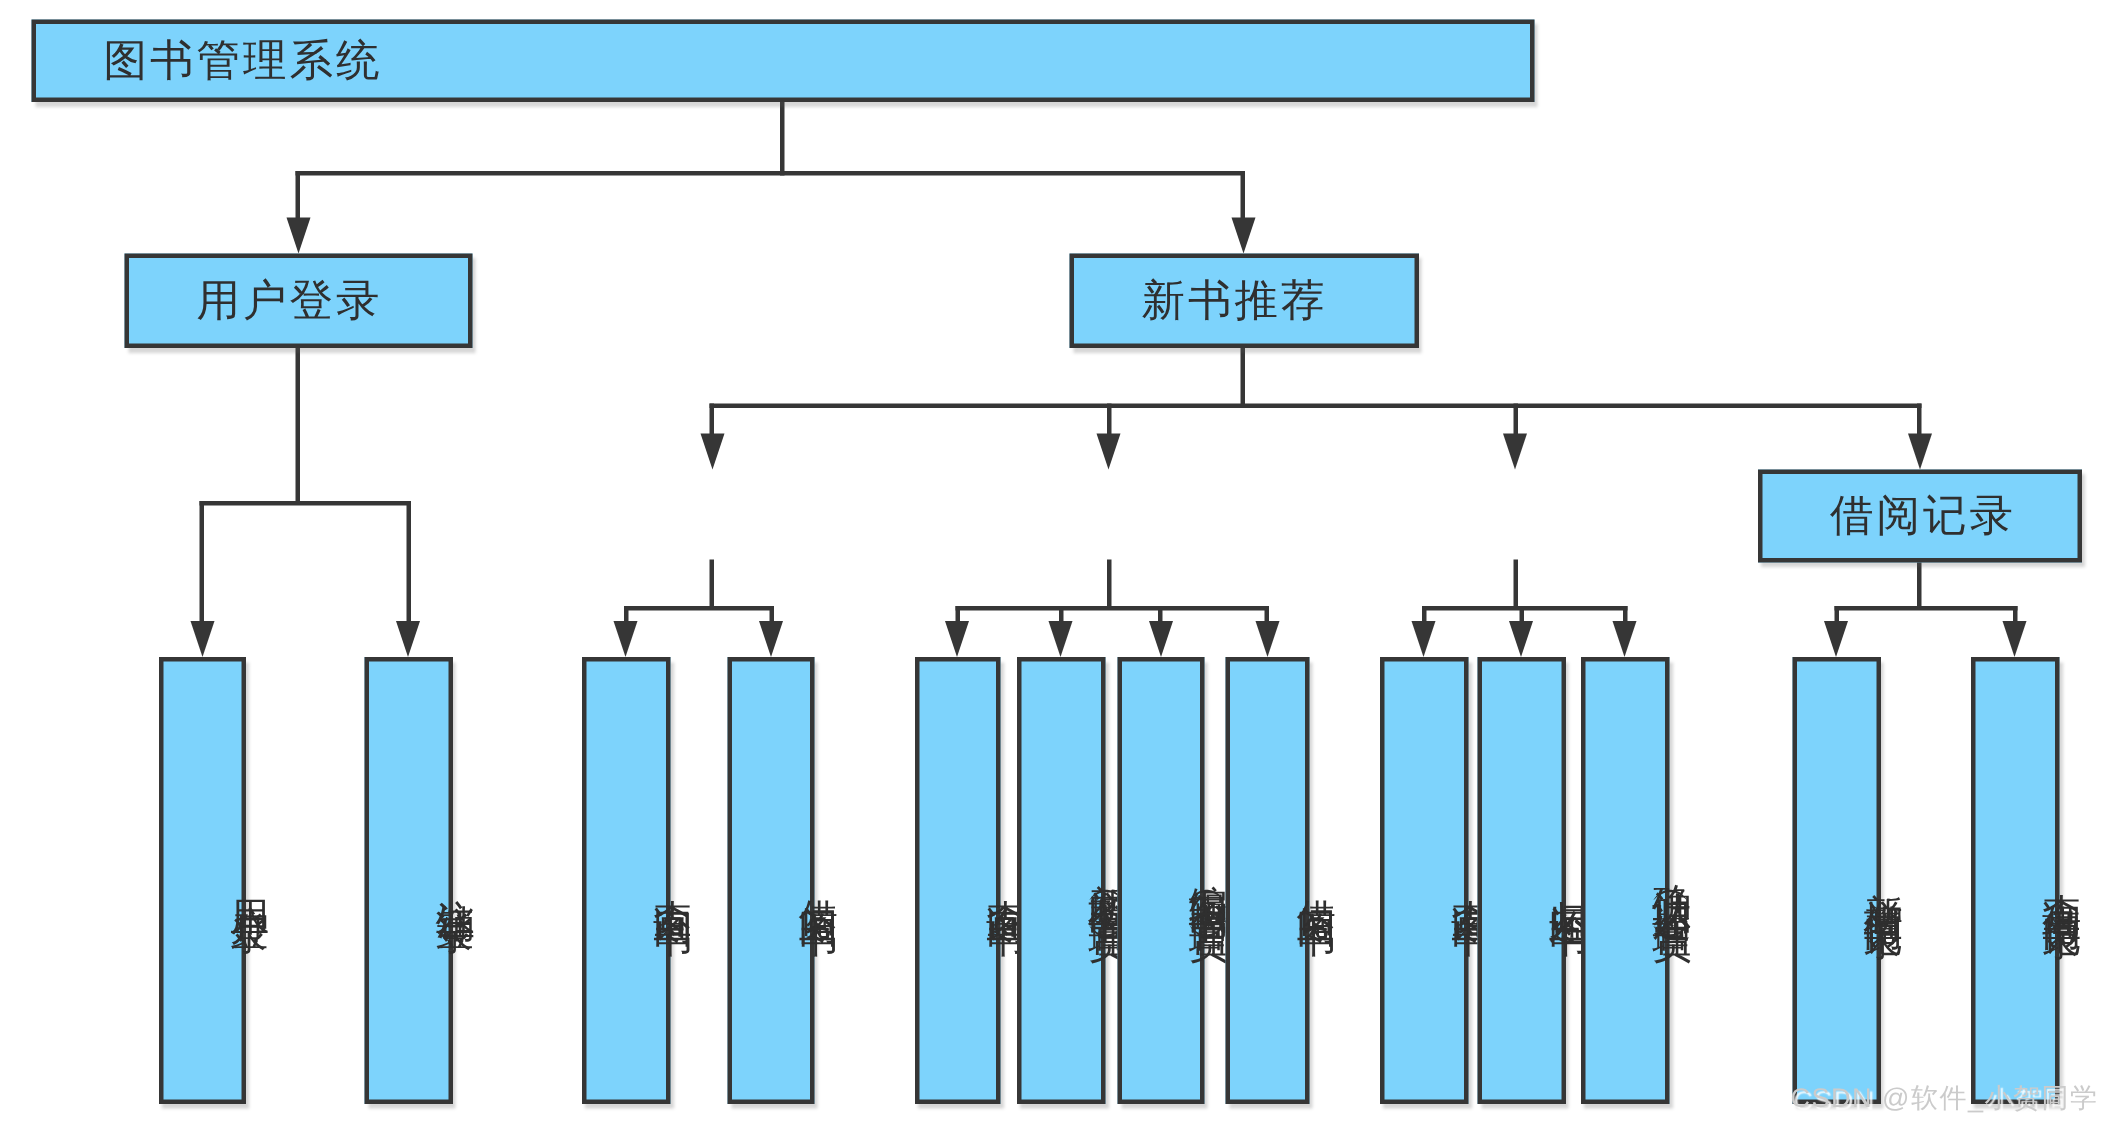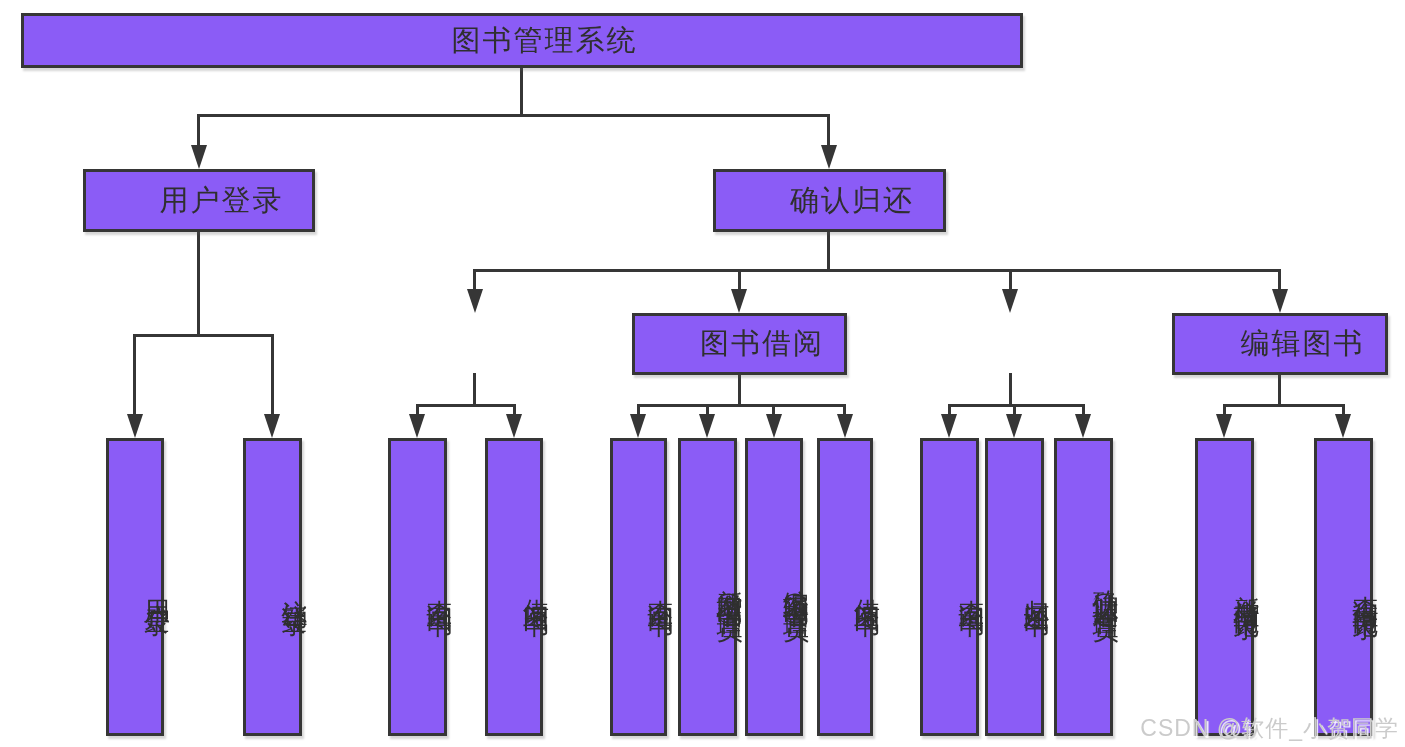--- a/index.html
+++ b/index.html
@@ -1,40 +1,40 @@
 <!DOCTYPE html>
 <html><head>
 <meta charset="utf-8">
 <style>
   html,body{margin:0;padding:0;background:#ffffff;}
   #canvas{
     position:relative;width:1405px;height:747px;background:#ffffff;overflow:hidden;
     font-family:"Liberation Sans",sans-serif;color:#2f2f2f;
   }
   .node{
-    position:absolute;box-sizing:border-box;background:#8b5cf6;
-    border:3px solid #363636;display:flex;align-items:center;justify-content:center;
+    position:absolute;box-sizing:border-box;background:#7dd3fc;
+    border:3px solid #363636;display:flex;align-items:center;
     box-shadow:2px 3px 2px rgba(90,90,90,0.25);
     padding-left:45px;
   }
   .node.h span{font-size:29px;letter-spacing:2px;color:#2f2f2f;white-space:nowrap;}
   .node.v span{
     writing-mode:vertical-rl;text-orientation:mixed;
     font-size:26px;letter-spacing:4px;color:#2f2f2f;white-space:nowrap;line-height:1;
   }
   .vl{position:absolute;width:3px;background:#363636;}
   .hl{position:absolute;height:3px;background:#363636;}
   .ar{
     position:absolute;width:0;height:0;
     border-left:8px solid transparent;border-right:8px solid transparent;
     border-top:24px solid #363636;
   }
   #watermark{
     position:absolute;right:6px;bottom:3px;z-index:5;
-    font-size:23px;letter-spacing:1px;color:#cbcbcb;
+    font-size:18px;letter-spacing:1px;color:#cbcbcb;
     text-shadow:2px 2px 1px rgba(255,255,255,0.95);
     white-space:nowrap;
     margin-top:36px;
   }
 </style>
 </head>
 <body>
 
 <div id="canvas">
 
@@ -98,28 +98,25 @@
   <div class="ar" style="left:1335px;top:414px"></div>
 
   <div class="node h" style="left:21px;top:13px;width:1002px;height:55px">
     <span>图书管理系统</span>
   </div>
 
   <div class="node h" style="left:83px;top:169px;width:232px;height:63px">
     <span>用户登录</span>
   </div>
   <div class="node h" style="left:713px;top:169px;width:233px;height:63px">
-    <span>确认归还</span>
+    <span>新书推荐</span>
   </div>
 
-  <div class="node h" style="left:632px;top:313px;width:215px;height:62px">
-    <span>图书借阅</span>
-  </div>
   <div class="node h" style="left:1172px;top:313px;width:216px;height:62px">
-    <span>编辑图书</span>
+    <span>借阅记录</span>
   </div>
 
   <div class="node v" style="left:106px;top:438px;width:58px;height:298px">
     <span>用户登录</span>
   </div>
   <div class="node v" style="left:243px;top:438px;width:59px;height:298px">
     <span>注销登录</span>
   </div>
 
   <div class="node v" style="left:388px;top:438px;width:59px;height:298px">

